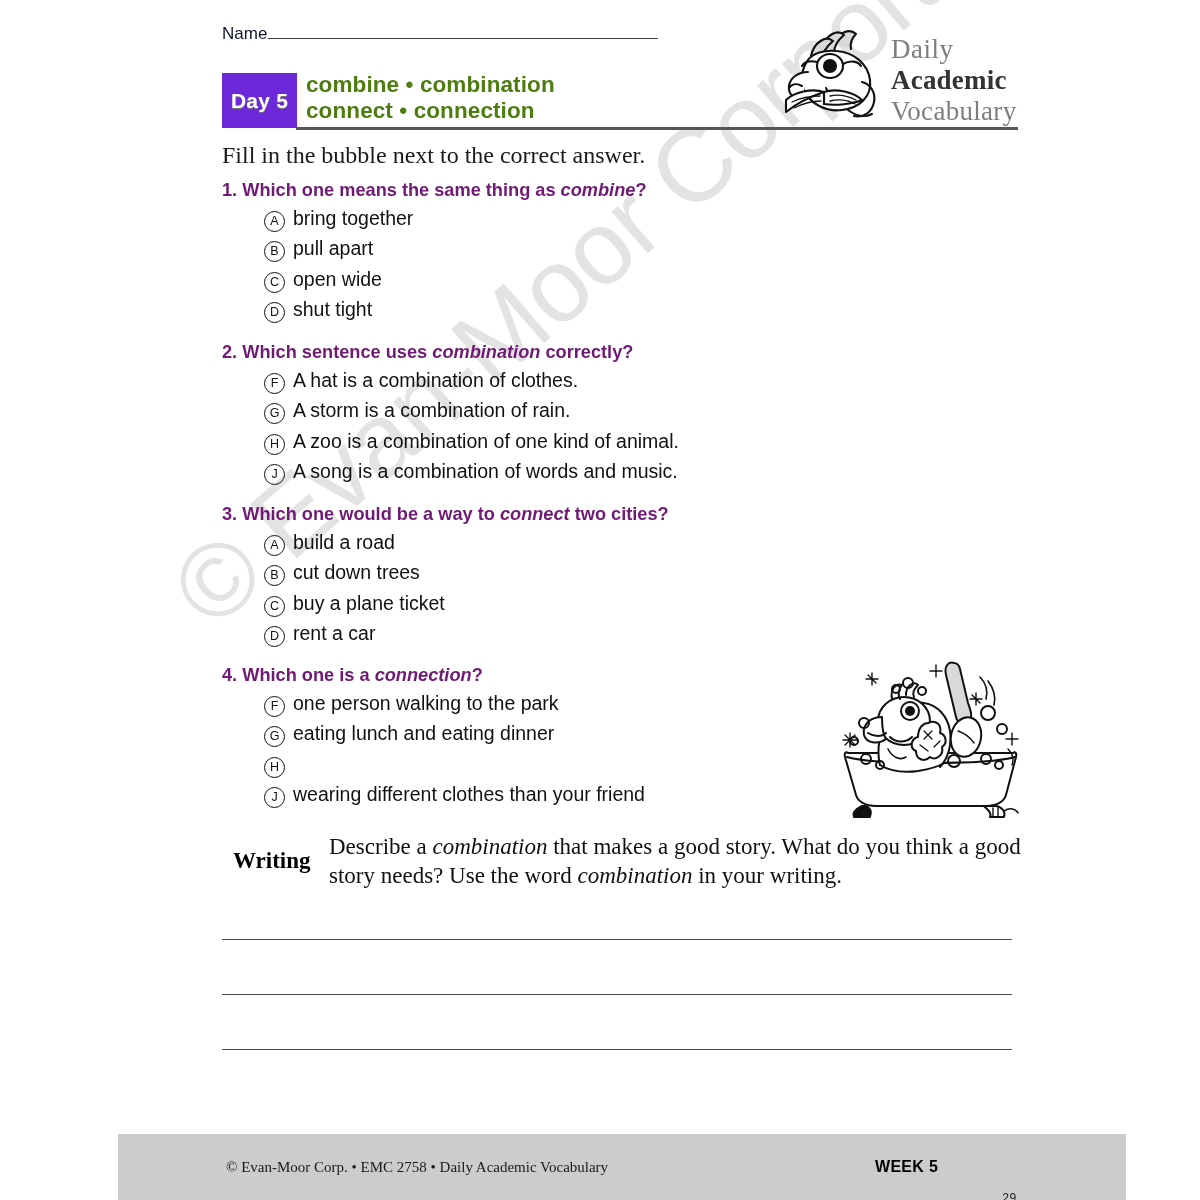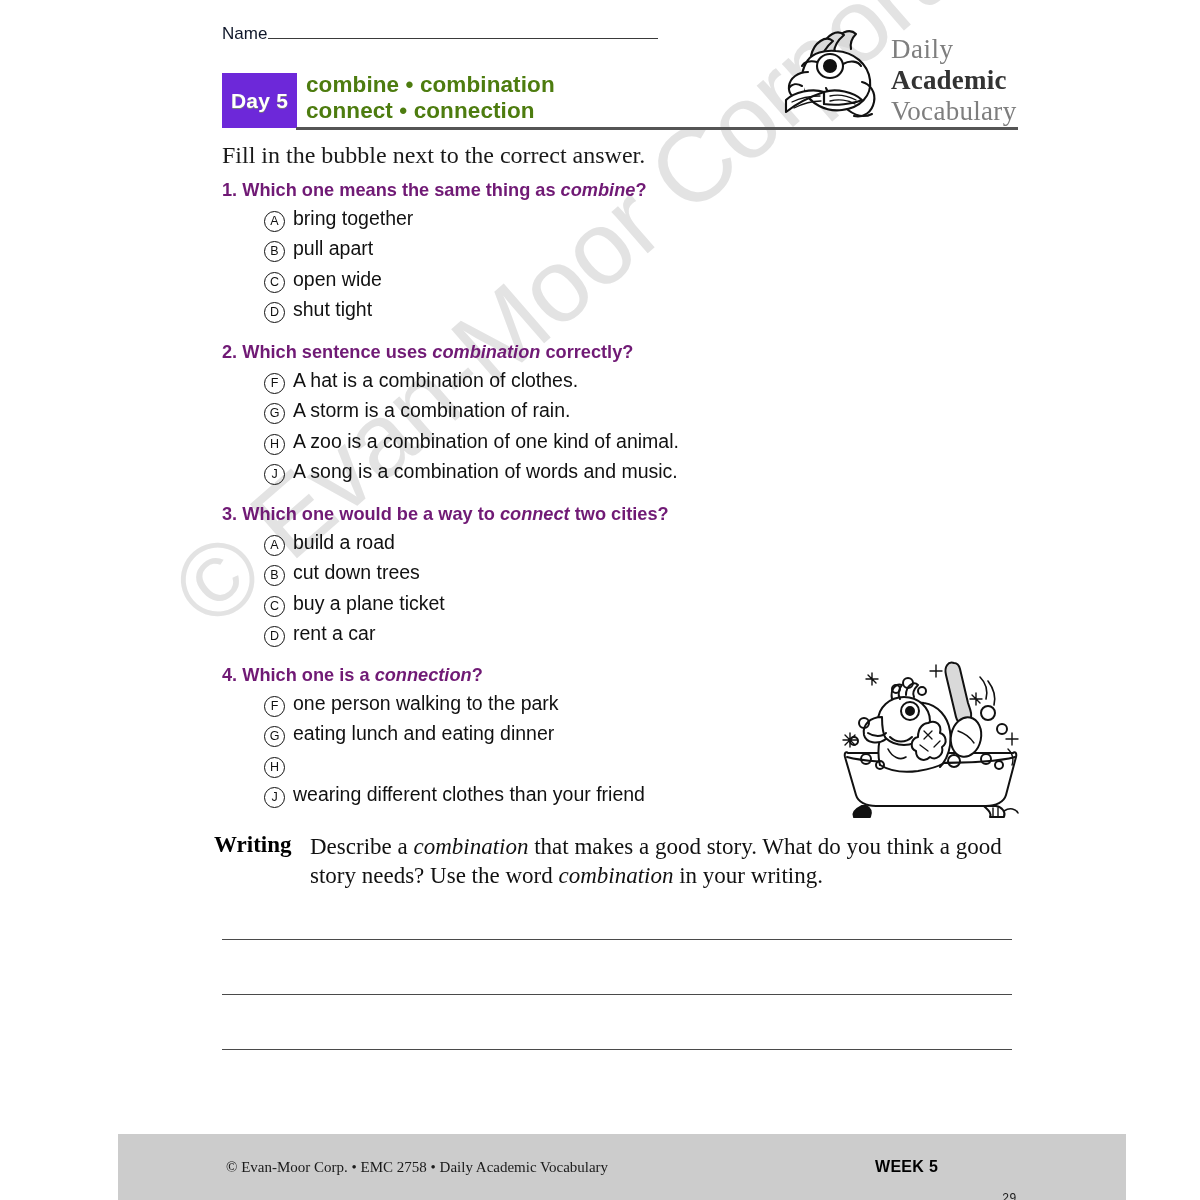--- a/index.html
+++ b/index.html
@@ -111,22 +111,23 @@
     border:1.3px solid #111;border-radius:50%;
     font-size:12.5px;line-height:1;margin-right:8px;
     margin-top:4px;font-family:"Liberation Sans",sans-serif;
   }
 
   
   .tub-art{position:absolute;left:836px;top:645px;width:190px;height:175px;}
 
   
   .writing{
-    position:absolute;left:214px;top:832px;width:800px;
+    position:absolute;left:233px;top:832px;width:800px;
     display:flex;
+    align-items:center;
   }
   .writing-label{
     font-family:"Liberation Serif",serif;font-weight:bold;
     font-size:23px;color:#000;min-width:96px;
   }
   .writing-body{
     font-family:"Liberation Serif",serif;
     font-size:23px;line-height:29px;color:#111;
   }
   .writing-body em{font-style:italic;}

